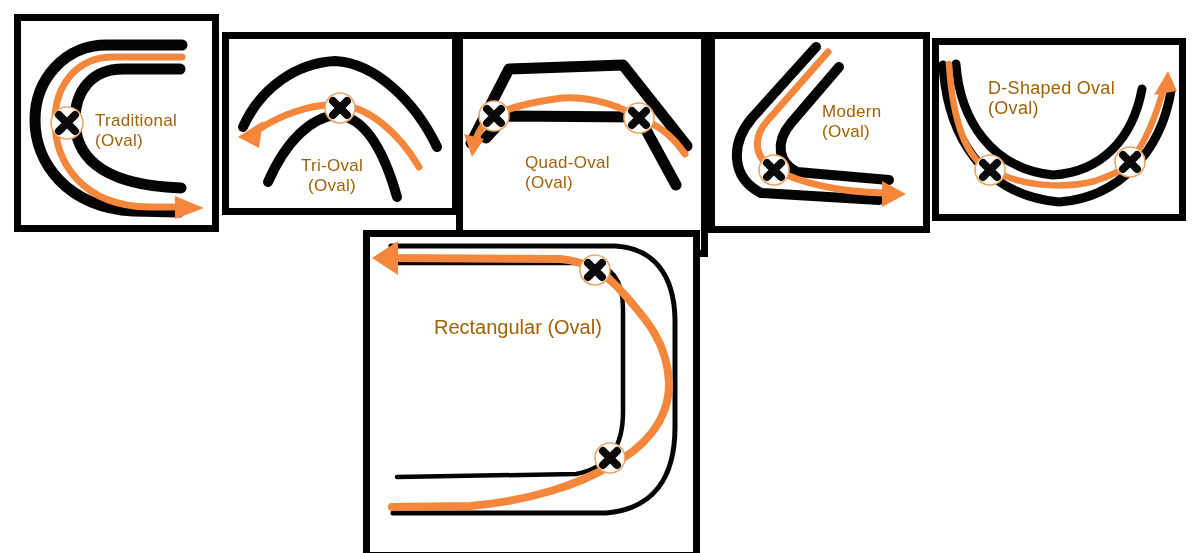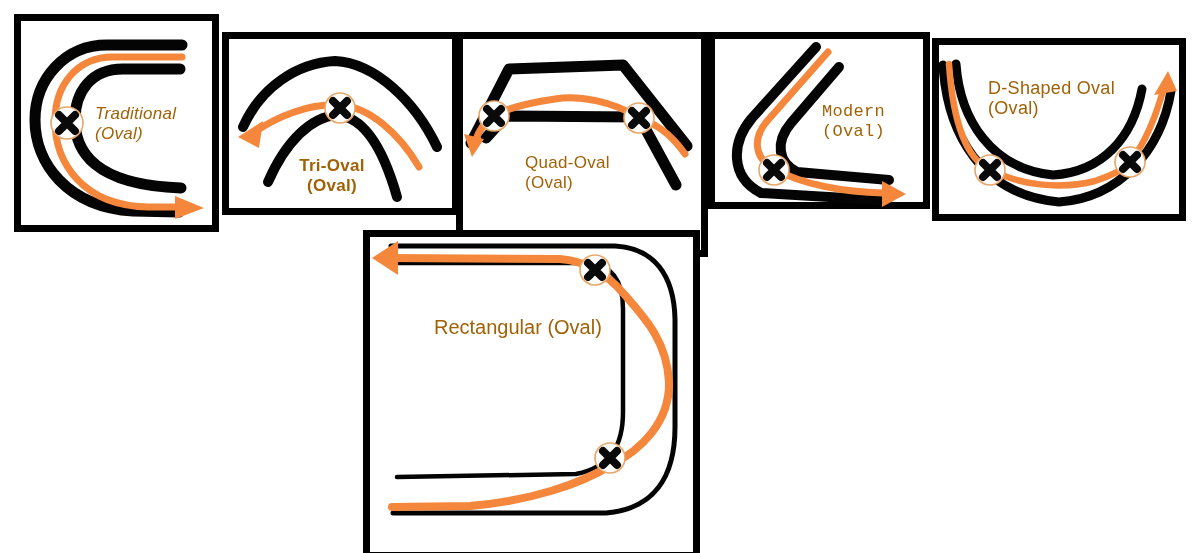--- a/index.html
+++ b/index.html
@@ -32,27 +32,27 @@
     <svg width="191" height="204" viewBox="0 0 191 204">
       <path class="track" stroke-width="11" d="M 161 24 H 86 C 44 24 14 58 14 99 C 14 142 46 186 112 190 L 158 191"></path>
       <path class="track" stroke-width="11" d="M 159 48 H 102 C 70 48 54 71 54 99 C 54 129 72 164 160 167"></path>
       <path class="race" stroke-width="7" d="M 161 36 H 92 C 56 36 34 64 34 100 C 34 140 60 185 128 186 H 155"></path>
       <polygon class="ah" points="183,187 154,175 154,198"></polygon>
       <g transform="translate(46,102)">
         <circle class="xm-ring" r="16"></circle>
           <path class="xm-cross" d="M -8 -8 L 8 8 M 8 -8 L -8 8"></path>
       </g>
     </svg>
-    <div class="label" style="left:74px;top:83px;font-style:italic;">
+    <div class="label" style="left:74px;top:90px;">
       <span>Traditional</span>
       <span>(Oval)</span>
     </div>
   </section>
 
-  <section class="panel" style="left:222px;top:32px;width:237px;height:183px;font-weight:bold;">
+  <section class="panel" style="left:222px;top:32px;width:237px;height:183px;">
     <svg width="223" height="169" viewBox="0 0 223 169">
       <path class="track" stroke-width="10" d="M 14 88 C 32 48 68 24 106 22 C 146 24 186 62 208 108"></path>
       <path class="track" stroke-width="10" d="M 39 143 C 57 102 82 78 108 76 C 136 78 155 112 168 158"></path>
       <path class="race" stroke-width="7" d="M 190 128 C 170 94 140 68 111 66 C 80 64 48 78 27 92"></path>
       <polygon class="ah" points="9,98 34,82 30,109"></polygon>
       <g transform="translate(111,69)">
         <circle class="xm-ring" r="15"></circle>
           <path class="xm-cross" d="M -7 -7 L 7 7 M 7 -7 L -7 7"></path>
       </g>
     </svg>
@@ -76,21 +76,21 @@
         <circle class="xm-ring" r="15"></circle>
           <path class="xm-cross" d="M -7 -7 L 7 7 M 7 -7 L -7 7"></path>
       </g>
     </svg>
     <div class="label" style="left:62px;top:114px;">
       <span>Quad-Oval</span>
       <span>(Oval)</span>
     </div>
   </section>
 
-  <section class="panel" style="left:708px;top:32px;width:222px;height:177px;font-family:Liberation Mono, monospace;">
+  <section class="panel" style="left:708px;top:32px;width:222px;height:201px;">
     <svg width="208" height="169" viewBox="0 0 208 169">
       <path class="track" stroke-width="10" d="M 101 8 L 37 79 C 16 104 15 138 46 154 L 164 161"></path>
       <path class="track" stroke-width="10" d="M 124 28 L 76 84 C 60 103 63 124 82 133 L 174 141"></path>
       <path class="race" stroke-width="7" d="M 113 13 L 53 81 C 37 99 39 119 59 130 C 88 146 130 153 168 154"></path>
       <polygon class="ah" points="191,155 167,142 167,168"></polygon>
       <g transform="translate(59,131)">
         <circle class="xm-ring" r="15"></circle>
           <path class="xm-cross" d="M -7 -7 L 7 7 M 7 -7 L -7 7"></path>
       </g>
     </svg>

